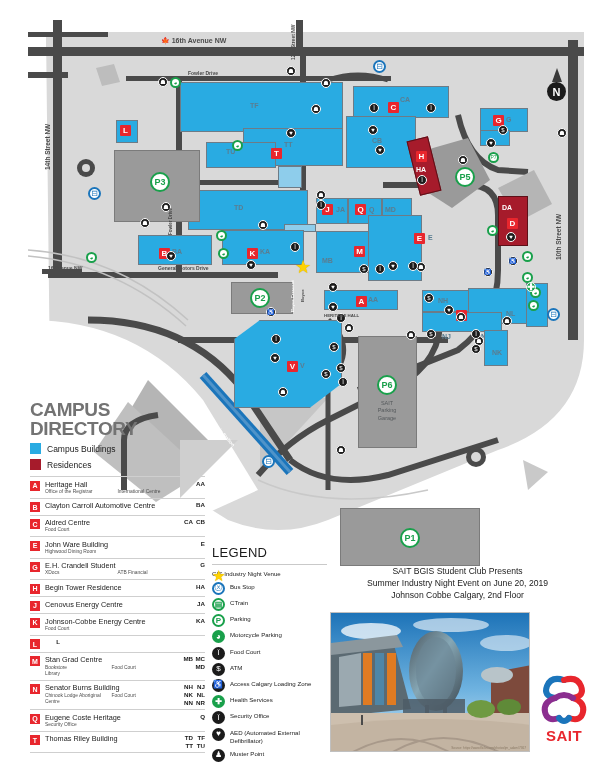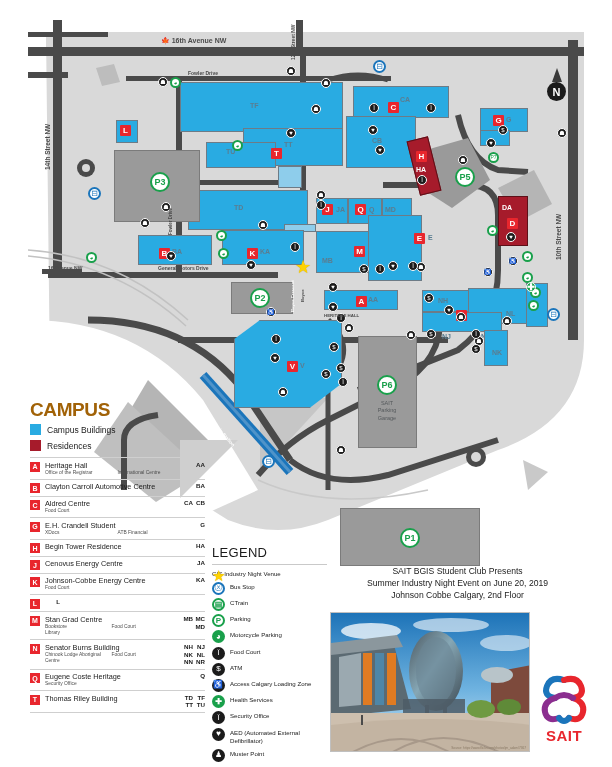--- a/index.html
+++ b/index.html
@@ -78,21 +78,21 @@
   .compass-needle {
     position:absolute; width:0;height:0;
     border-left:5px solid transparent; border-right:5px solid transparent;
     border-bottom:14px solid #3a3a3a;
   }
 
   
   #directory { position:absolute; left:30px; top:400px; width:175px; }
   .dir-title {
     font-size:19px; font-weight:bold; letter-spacing:-0.4px;
-    line-height:1.0; color:#a16207;
+    line-height:1.0; color:#737373;
   }
   .legend-swatch-row { display:flex; align-items:center; margin-top:5px; }
   .sw { width:11px; height:11px; margin-right:6px; }
   .sw.blue { background:#29ABE2; }
   .sw.red  { background:#A61B2B; }
   .sw-label { font-size:8.5px; color:#1b1b1b; }
 
   .dir-list { margin-top:6px; }
   .dir-row {
     display:flex; align-items:flex-start;
@@ -429,20 +429,21 @@
   <div class="streetlabel v" style="left:272px;top:282px;transform:rotate(-90deg);font-size:4.2px;">Boyce</div>
   <div class="streetlabel v white" style="left:186px;top:400px;transform:rotate(48deg);font-size:4.8px;">CTrain Station</div>
   <div class="streetlabel" style="left:296px;top:293px;font-size:4.4px;">HERITAGE HALL</div>
 
   <div class="compass-needle" style="left:524px;top:48px;"></div>
   <div class="compass" style="left:519px;top:62px;">N</div>
 </div>
 
 <div id="directory">
   <div class="dir-title">CAMPUS</div>
+  <div class="dir-title">DIRECTORY</div>
 
   <div class="legend-swatch-row">
     <span class="sw blue"></span>
     <span class="sw-label">Campus Buildings</span>
   </div>
   <div class="legend-swatch-row">
     <span class="sw red"></span>
     <span class="sw-label">Residences</span>
   </div>
 
@@ -467,20 +468,30 @@
       </div>
       <div class="dir-row">
         <div class="dir-letter">C</div>
         <div class="dir-main">
           <div class="dir-name">Aldred Centre</div>
           <div class="dir-subs">
             <div class="dir-sub">Food Court</div>
           </div>
         </div>
         <div class="dir-codes"><span>CA</span><span>CB</span></div>
+      </div>
+      <div class="dir-row">
+        <div class="dir-letter">E</div>
+        <div class="dir-main">
+          <div class="dir-name">John Ware Building</div>
+          <div class="dir-subs">
+            <div class="dir-sub">Highwood Dining Room</div>
+          </div>
+        </div>
+        <div class="dir-codes"><span>E</span></div>
       </div>
       <div class="dir-row">
         <div class="dir-letter">G</div>
         <div class="dir-main">
           <div class="dir-name">E.H. Crandell Student</div>
           <div class="dir-subs">
             <div class="dir-sub">XDocs</div>
             <div class="dir-sub">ATB Financial</div>
           </div>
         </div>

